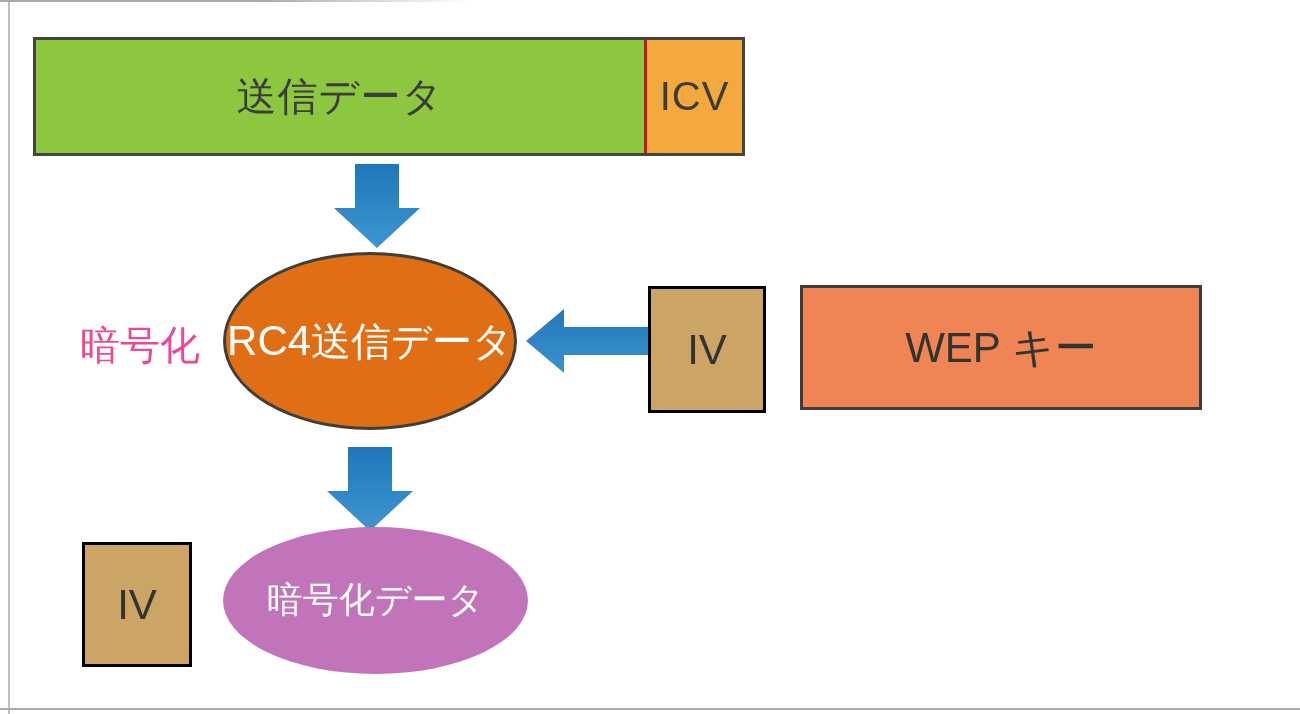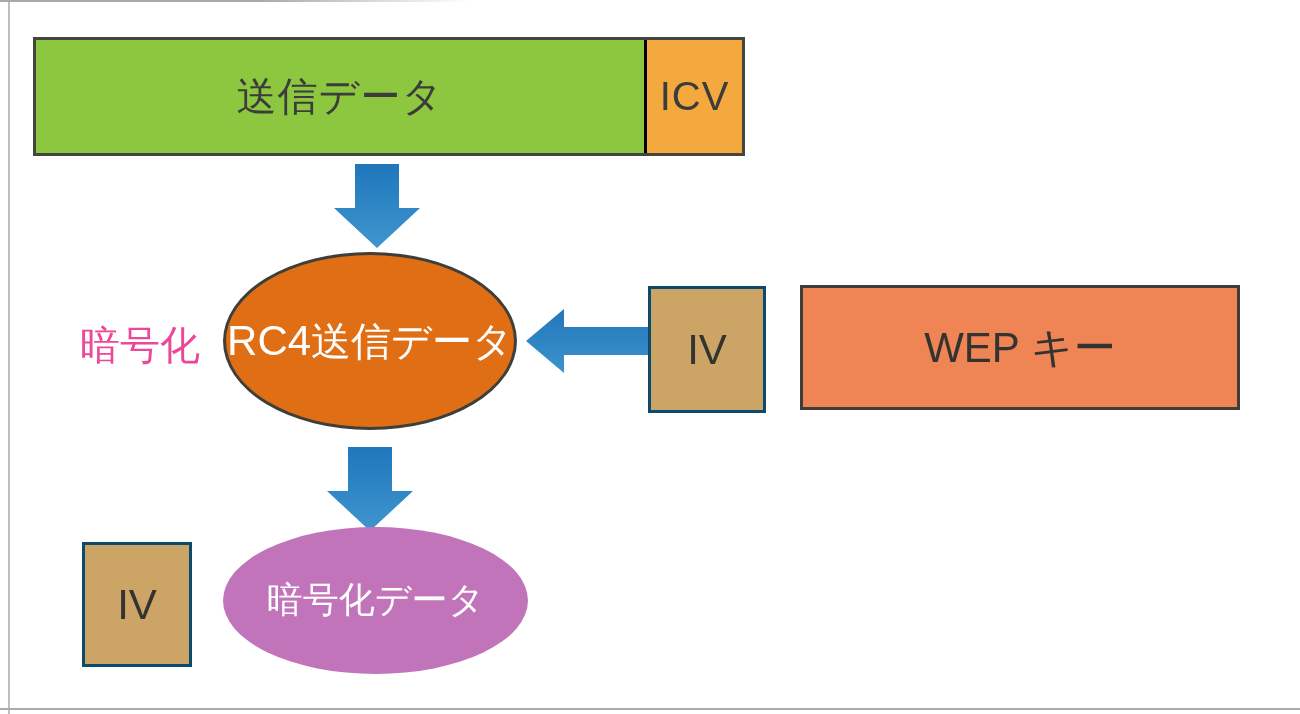--- a/index.html
+++ b/index.html
@@ -35,21 +35,21 @@
   
   .data-bar {
     left: 33px; top: 37px; width: 712px; height: 119px;
     border: 3px solid #45453f; display: flex; align-items: stretch;
   }
   .data-bar .green-seg {
     flex: 1 1 auto; background: #8dc63f;
     display: flex; align-items: center; justify-content: center;
   }
   .data-bar .icv-seg {
-    width: 95px; background: #f3a93d; border-left: 3px solid #000000;
+    width: 95px; background: #f3a93d; border-left: 3px solid #b91c1c;
     display: flex; align-items: center; justify-content: center;
   }
 
   .box-label { color: #3c3c3c; font-size: 40px; font-weight: 500; letter-spacing: 1px; }
 
   
   .rc4-ellipse {
     left: 223px; top: 252px; width: 294px; height: 178px;
     background: #e06e14; border: 3px solid #3f3f3a; border-radius: 50%;
     flex-direction: row; color: #ffffff; text-align: center;
@@ -59,29 +59,29 @@
 
   
   .cipher-ellipse {
     left: 223px; top: 527px; width: 305px; height: 147px;
     background: #c274bb; border-radius: 50%;
     color: #ffffff; font-size: 36px;
   }
 
   
   .iv-box {
-    background: #cba466; border: 3px solid #0c4a6e;
+    background: #cba466; border: 3px solid #000000;
     color: #33332f; font-size: 42px;
   }
   .iv-mid    { left: 648px; top: 286px; width: 118px; height: 127px; }
   .iv-bottom { left: 82px;  top: 542px; width: 110px; height: 125px; }
 
   
   .wep-box {
-    left: 800px; top: 285px; width: 440px; height: 125px;
+    left: 800px; top: 285px; width: 402px; height: 125px;
     background: #ef8455; border: 3px solid #3f3f3a;
     color: #33332f; font-size: 42px;
   }
 
   
   .float-label {
     position: absolute; color: #ec4899; font-size: 40px; font-weight: 500;
     white-space: nowrap;
   }
   .encrypt-label { left: 80px;  top: 318px; }

